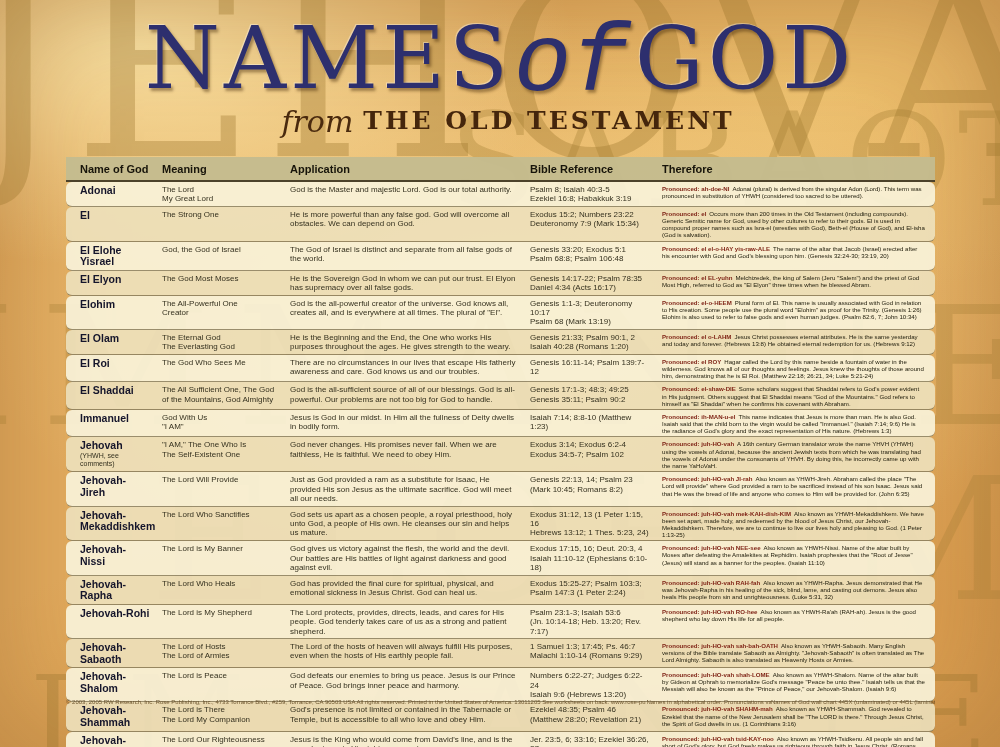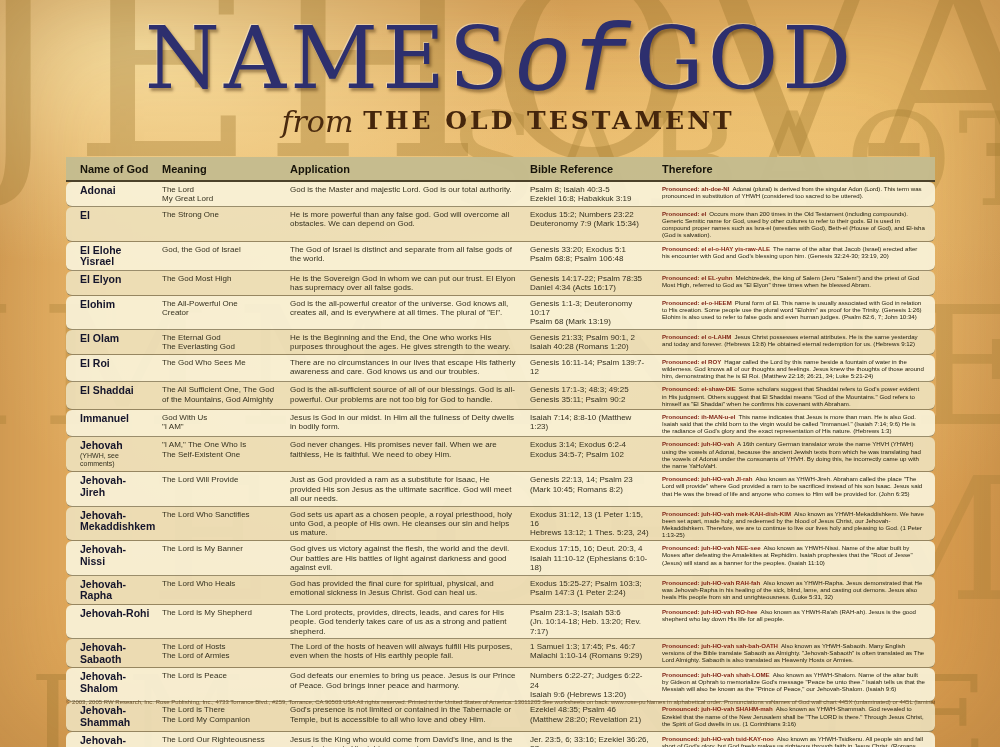--- a/index.html
+++ b/index.html
@@ -135,21 +135,21 @@
       <div class="cell c-com">
         <span class="c-pron">Pronounced: el el-o-HAY yis-raw-ALE</span><span>The name of the altar that Jacob (Israel) erected after his encounter with God and God's blessing upon him. (Genesis 32:24-30; 33:19, 20)</span>
       </div>
     </div>
 
     <div class="t-row grid-row">
       <div class="cell c-name">
         <span>El Elyon</span>
         
       </div>
-      <div class="cell c-meaning">The God Most High</div>
+      <div class="cell c-meaning">The God Most Moses</div>
       <div class="cell c-app">He is the Sovereign God in whom we can put our trust. El Elyon has supremacy over all false gods.</div>
       <div class="cell c-ref">Genesis 14:17-22; Psalm 78:35
 Daniel 4:34 (Acts 16:17)</div>
       <div class="cell c-com">
         <span class="c-pron">Pronounced: el EL-yuhn</span><span>Melchizedek, the king of Salem (Jeru "Salem") and the priest of God Most High, referred to God as "El Elyon" three times when he blessed Abram.</span>
       </div>
     </div>
 
     <div class="t-row grid-row">
       <div class="cell c-name">

